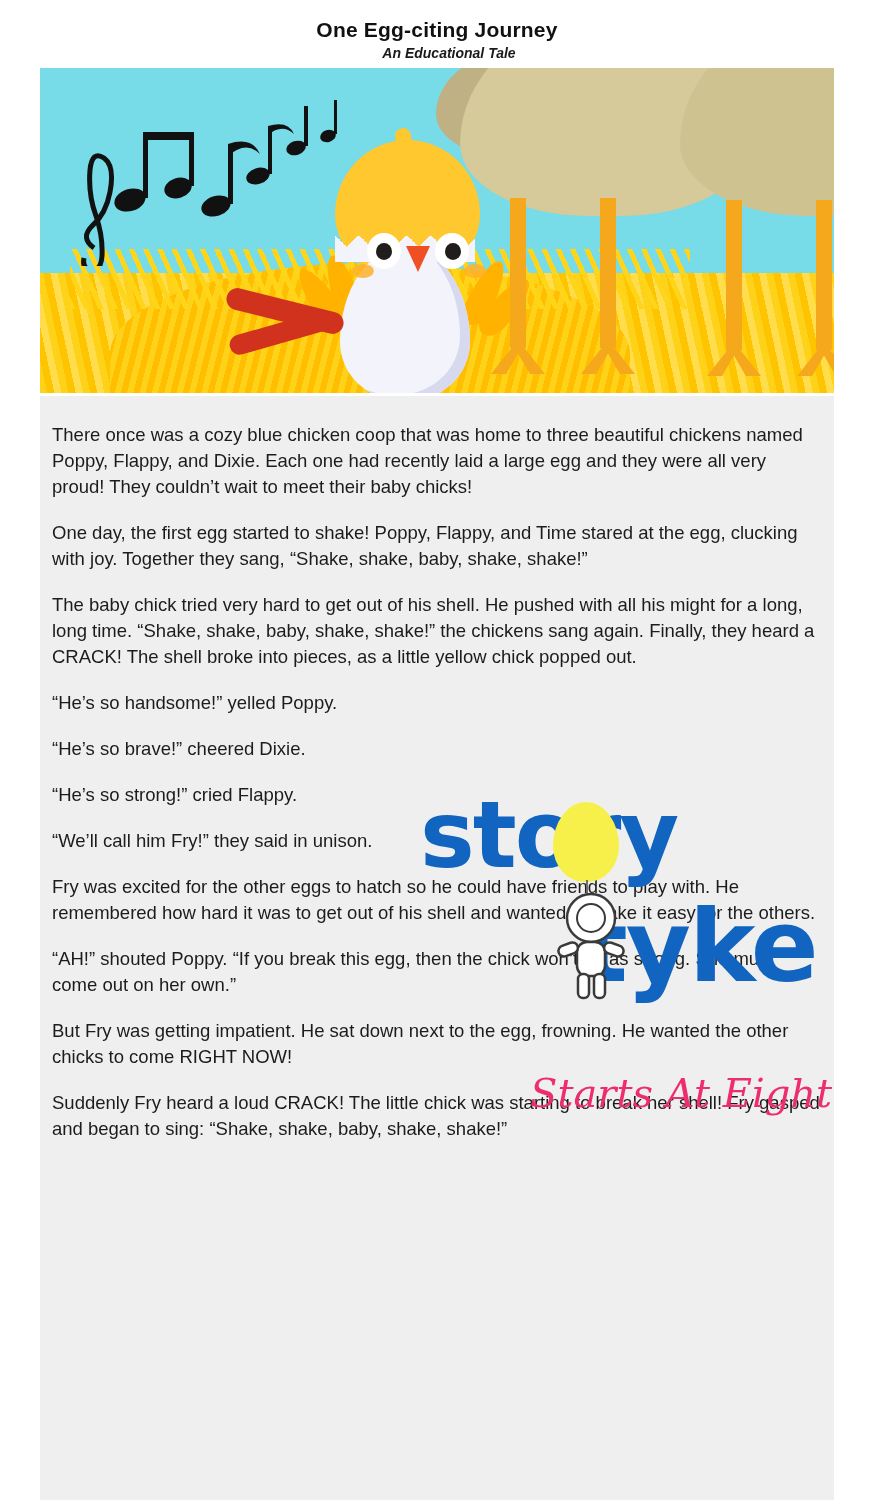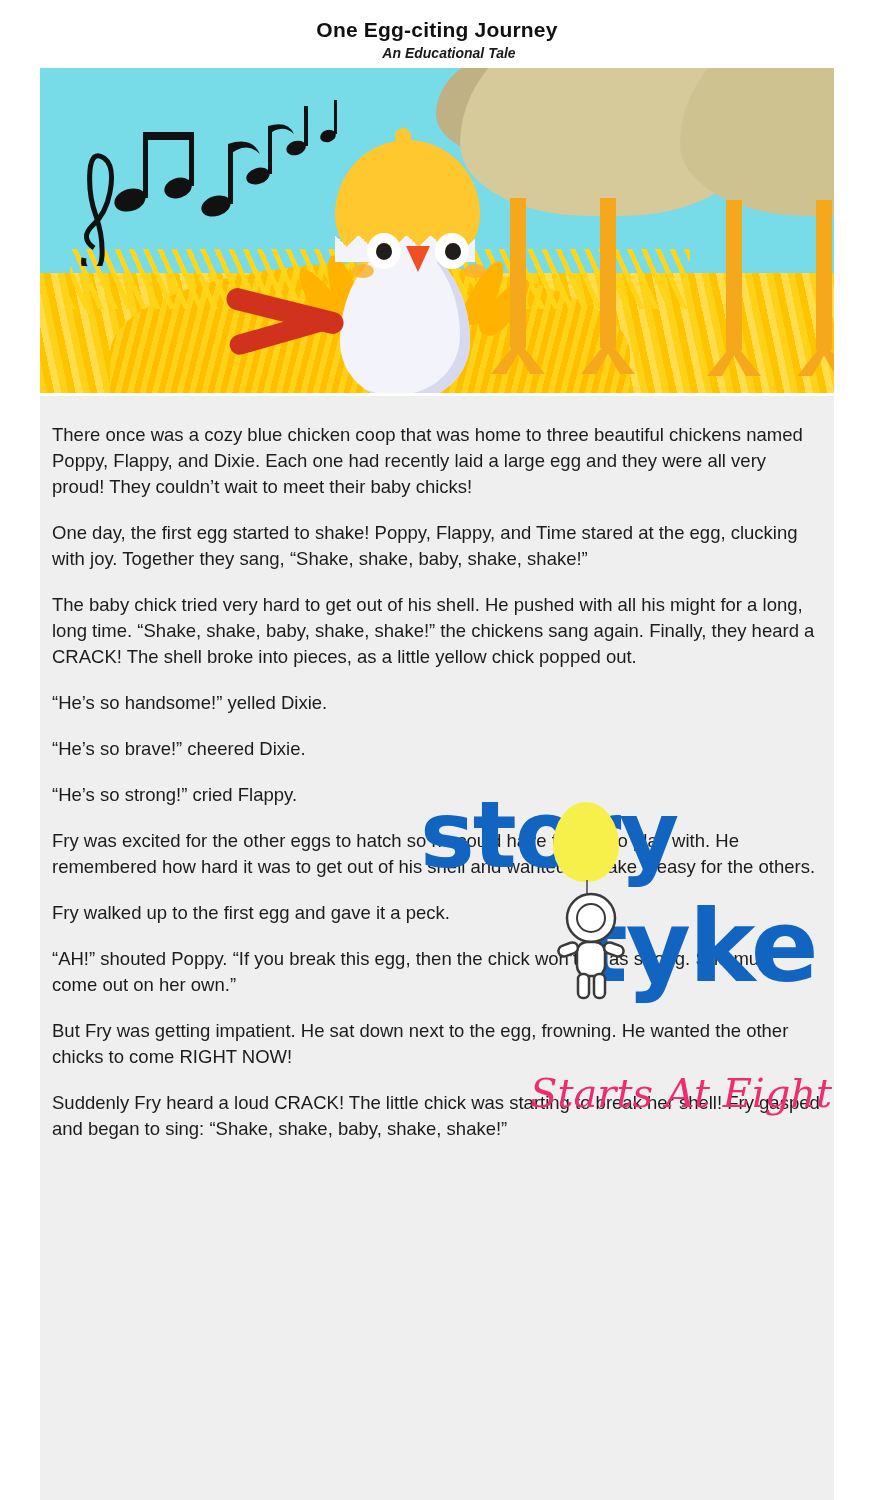--- a/index.html
+++ b/index.html
@@ -404,25 +404,25 @@
         <path d="M36 172 q-14 -10 -2 -22 q14 -12 18 -34 q5 -26 -6 -34 q-12 -8 -14 12 q-2 24 6 46 q7 20 6 40 q-1 16 -12 14 q-8 -2 -6 -12"></path>
       </g>
     </svg>
   </div>
 
   <div class="body-panel">
     <div class="text-col">
       <p class="story">There once was a cozy blue chicken coop that was home to three beautiful chickens named Poppy, Flappy, and Dixie. Each one had recently laid a large egg and they were all very proud! They couldn’t wait to meet their baby chicks!</p>
       <p class="story">One day, the first egg started to shake! Poppy, Flappy, and Time stared at the egg, clucking with joy. Together they sang, “Shake, shake, baby, shake, shake!”</p>
       <p class="story">The baby chick tried very hard to get out of his shell. He pushed with all his might for a long, long time. “Shake, shake, baby, shake, shake!” the chickens sang again. Finally, they heard a CRACK! The shell broke into pieces, as a little yellow chick popped out.</p>
-      <p class="story">“He’s so handsome!” yelled Dixie.</p>
+      <p class="story">“He’s so handsome!” yelled Poppy.</p>
       <p class="story">“He’s so brave!” cheered Dixie.</p>
       <p class="story">“He’s so strong!” cried Flappy.</p>
+      <p class="story">“We’ll call him Fry!” they said in unison.</p>
       <p class="story">Fry was excited for the other eggs to hatch so he could have friends to play with. He remembered how hard it was to get out of his shell and wanted to make it easy for the others.</p>
-      <p class="story">Fry walked up to the first egg and gave it a peck.</p>
       <p class="story">“AH!” shouted Poppy. “If you break this egg, then the chick won’t be as strong. She must come out on her own.”</p>
       <p class="story">But Fry was getting impatient. He sat down next to the egg, frowning. He wanted the other chicks to come RIGHT NOW!</p>
       <p class="story">Suddenly Fry heard a loud CRACK! The little chick was starting to break her shell! Fry gasped and began to sing: “Shake, shake, baby, shake, shake!”</p>
     </div>
   </div>
 
   <div class="logo">
     <div class="word story-word">story</div>
     <div class="word tyke-word">tyke</div>
     <div class="balloon"></div>

